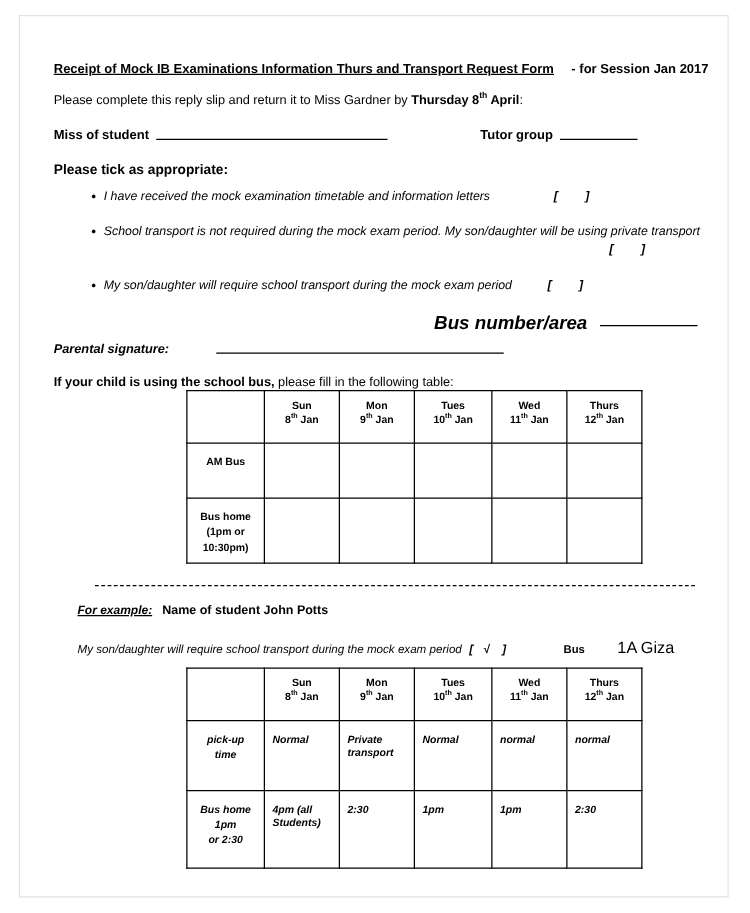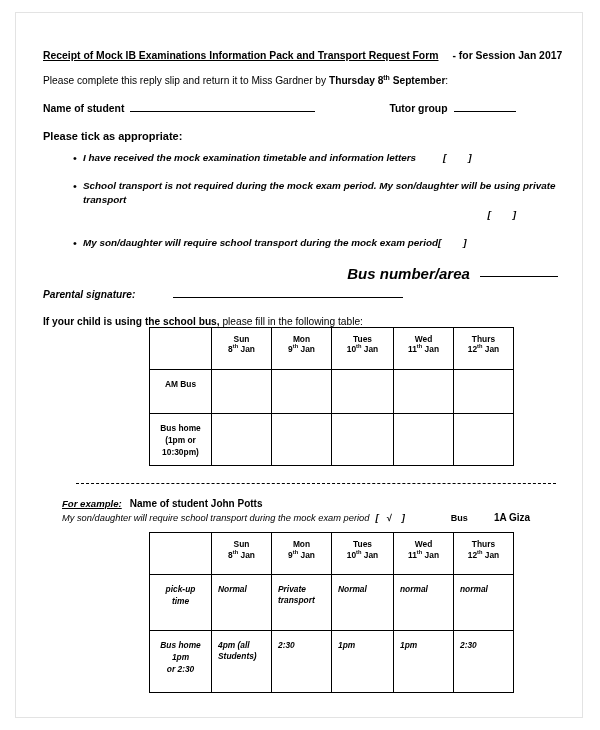--- a/index.html
+++ b/index.html
@@ -93,21 +93,21 @@
     width: 40px;
     flex: 0 0 40px;
     text-align: left;
     padding-left: 30px;
     box-sizing: border-box;
     font-style: normal;
     font-size: 11px;
     line-height: 1.3;
   }
   .bullet-body { flex: 1 1 auto; position: relative; }
-  .bullet-text { display: block; font-weight: bold; }
+  .bullet-text { display: block; }
   .bullet-box {
     font-style: italic;
     font-weight: bold;
     white-space: pre;
     letter-spacing: 0;
   }
   .b1 .bullet-text { display: inline-block; width: 360px; }
   .b1 .bullet-box { display: inline-block; }
   .b2 .bullet-box { display: block; text-align: right; padding-right: 52px; }
   .b3 .bullet-text { display: inline-block; width: 355px; }
@@ -225,43 +225,44 @@
     white-space: pre;
     margin-left: 6px;
   }
   .example-line .ex-bus {
     font-weight: bold;
     font-style: normal;
     font-size: 9px;
     margin-left: 46px;
   }
   .example-line .ex-busval {
-    font-weight: bold;
+    font-weight: normal;
     font-style: normal;
-    font-size: 10px;
+    font-size: 13px;
     margin-left: 26px;
+    margin-top: 12px;
   }
   .example-table-wrap { margin-top: 9px; }
 </style>
 </head>
 <body>
 
 <div class="page">
   <div class="content">
 
     <div class="title-row">
-      <span class="title-main">Receipt of Mock IB Examinations Information Pack and Transport Request Form</span><span class="title-tail">-  for Session Jan 2017</span>
+      <span class="title-main">Receipt of Mock IB Examinations Information Thurs and Transport Request Form</span><span class="title-tail">-  for Session Jan 2017</span>
     </div>
 
     <div class="intro">
-      <span>Please complete this reply slip and return it to Miss Gardner by </span><span class="b">Thursday 8</span><sup class="b">th</sup><span class="b"> September</span><span>:</span>
+      <span>Please complete this reply slip and return it to Miss Gardner by </span><span class="b">Thursday 8</span><sup class="b">th</sup><span class="b"> April</span><span>:</span>
     </div>
 
     <div class="name-row">
-      <span class="name-label">Name of student</span>
+      <span class="name-label">Miss of student</span>
       <span class="rule rule-name"></span>
       <span class="tutor-label">Tutor group</span>
       <span class="rule rule-tutor"></span>
     </div>
 
     <div class="tick-heading">Please tick as appropriate:</div>
 
     <div class="bullets">
 
       <div class="bullet-row b1">

